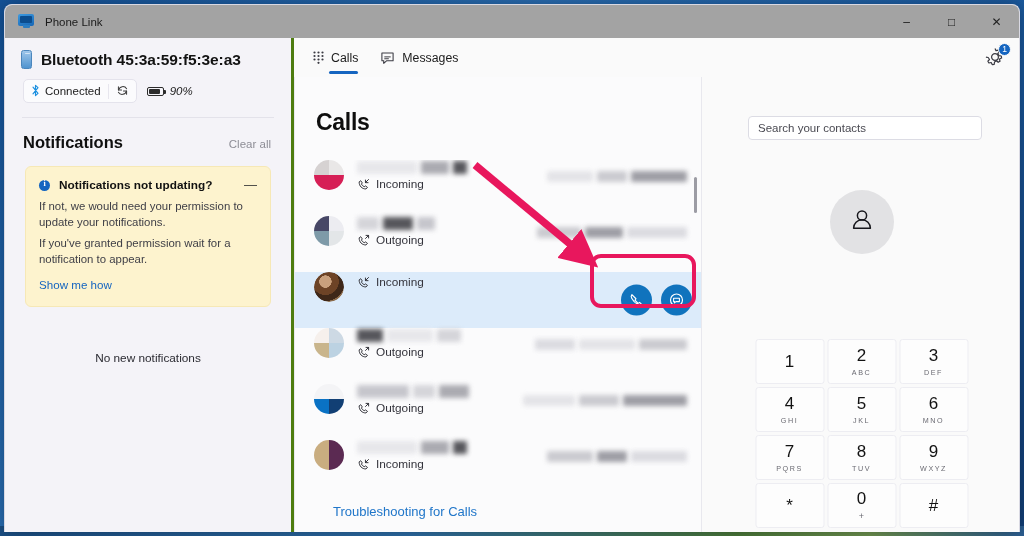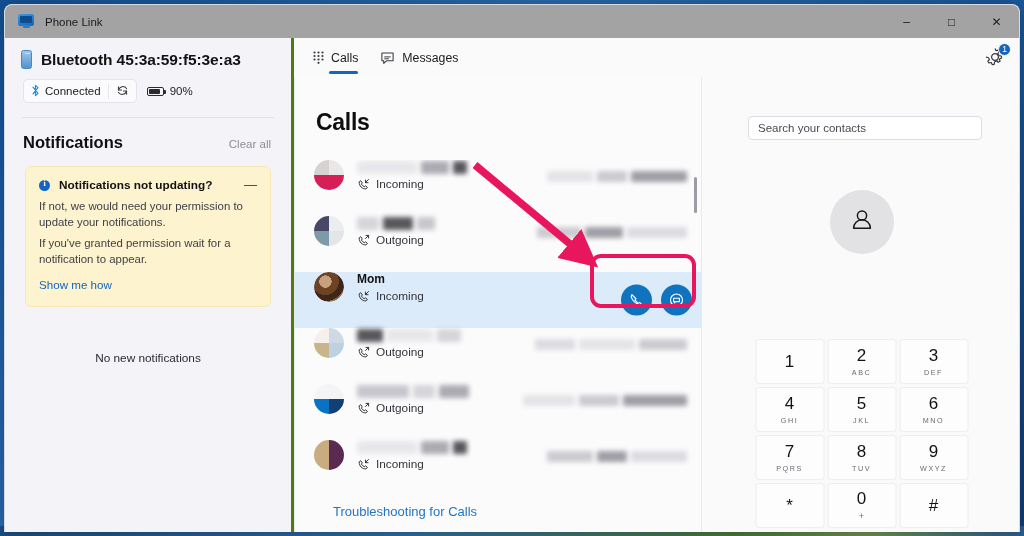--- a/index.html
+++ b/index.html
@@ -62,21 +62,21 @@
   .device-name { font-size: 15.5px; font-weight: 700; color: #121212; letter-spacing: -.1px; }
   .status-line { display: flex; align-items: center; padding: 10px 0 0 18px; }
   .status-pill {
     display: flex; align-items: center; background: #fbfbfd; border: 1px solid #e4e3ec;
     border-radius: 5px; height: 24px; padding: 0 7px;
   }
   .bt-icon { color: #1a8fe0; font-size: 12px; line-height: 1; margin-right: 5px; }
   .status-text { font-size: 11.5px; color: #1b1b1b; }
   .divider-v { width: 1px; height: 15px; background: #e7e6ee; margin: 0 7px; }
   .refresh-icon { font-size: 12px; color: #3c3c3c; line-height: 1; }
-  .battery { display: flex; align-items: center; margin-left: 10px; }
+  .battery { display: flex; align-items: center; margin-left: 10px; font-style: italic; }
   .batt-shell {
     width: 17px; height: 9px; border: 1.3px solid #2b2b2b; border-radius: 2px; position: relative;
   }
   .batt-shell:after { content:""; position:absolute; right:-3.4px; top:2px; width:2px; height:4px; background:#2b2b2b; border-radius:0 1px 1px 0;}
   .batt-fill { position:absolute; left:1px; top:1px; bottom:1px; width:78%; background:#2b2b2b; border-radius:1px; }
   .batt-pct { font-size: 11.5px; color: #1b1b1b; margin-left: 6px; }
 
   .hr { height: 1px; background: #e3e2ea; margin: 14px 17px 0 17px; }
 
   .notif-head { display: flex; align-items: baseline; padding: 15px 20px 0 18px; text-align: center; }
@@ -367,23 +367,20 @@
             <span class="blur" style="width:44px;background:#c2c2c8;margin-right:4px;"></span>
             <span class="blur" style="width:38px;background:#8e8e96;margin-right:4px;"></span>
             <span class="blur" style="width:60px;background:#d6d6dc;"></span>
           </div>
         </div>
         <div class="call-row selected">
           <div class="avatar">
             <div class="av-photo"></div>
           </div>
           <div class="call-info">
-            <div class="call-name">
-              <span>Mom</span>
-            </div>
             <div class="call-dir">
               <span class="dir-ico">
                 <svg width="13" height="13" viewBox="0 0 14 14">
                   <path d="M2.3 4.2c0 4.6 3.1 7.6 7.4 7.6l1.6-1.7-2.3-1.6-1.3 1.1-3-3 1-1.3L4 2.9z" fill="none" stroke="#2f2f36" stroke-width="1.05" stroke-linejoin="round"></path>
                   <path d="M12.4 1.6L9.1 4.9M9.1 2.2v2.8h2.8" fill="none" stroke="#2f2f36" stroke-width="1.05" stroke-linecap="round" stroke-linejoin="round"></path>
                 </svg>
               </span>
               <span class="dir-text">Incoming</span>
             </div>
           </div>

